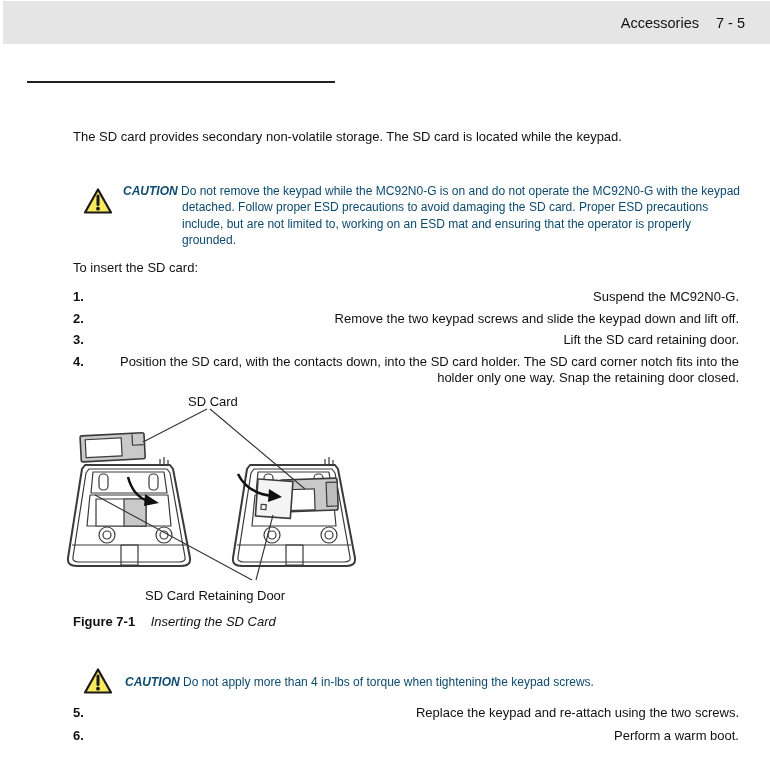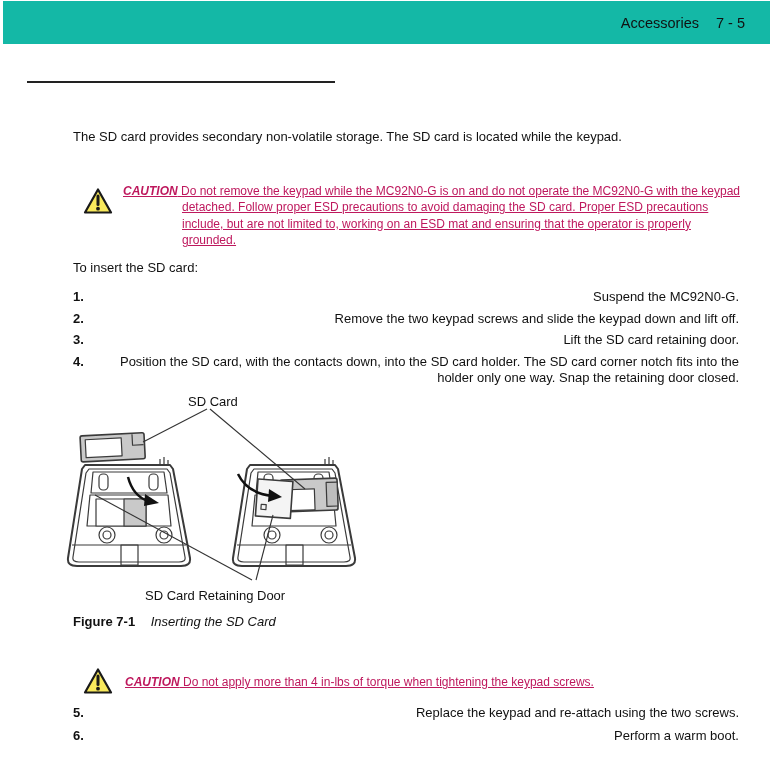--- a/index.html
+++ b/index.html
@@ -1,29 +1,29 @@
 <!DOCTYPE html>
 <html><head>
 <meta charset="utf-8">
 <style>
   html,body{margin:0;padding:0;background:#ffffff;}
   .page{position:relative;width:770px;height:768px;background:#ffffff;overflow:hidden;
         font-family:"Liberation Sans",sans-serif;color:#111;}
-  .header-bar{position:absolute;left:3px;top:1px;width:767px;height:43px;background:#14b8a6;
+  .header-bar{position:absolute;left:3px;top:1px;width:767px;height:43px;background:#e5e5e5;
         display:flex;align-items:center;justify-content:flex-end;padding-right:25px;box-sizing:border-box;}
   .header-bar span{font-size:14.5px;color:#111;}
   .header-bar .pgnum{margin-left:17px;}
   .rule{position:absolute;left:27px;top:81px;width:308px;height:2px;background:#222;}
   h1.title{position:absolute;left:27px;top:90px;margin:0;font-size:18.5px;font-weight:bold;
         letter-spacing:-0.3px;color:#000;}
   .intro{position:absolute;left:73px;top:129px;margin:0;font-size:13px;color:#111;}
   .caution-icon{position:absolute;}
   .caution-icon.c1{left:83px;top:187px;}
   .caution-icon.c2{left:83px;top:667px;}
-  .caution-text{position:absolute;font-size:12px;line-height:16.4px;color:#be185d;text-decoration:underline;}
+  .caution-text{position:absolute;font-size:12px;line-height:16.4px;color:#0c4a6e;}
   .caution-text.c1{left:123px;top:183px;width:620px;}
   .caution-text.c2{left:125px;top:674px;width:620px;}
   .caution-text p{margin:0;padding-left:59px;text-indent:-59px;}
   .clabel{font-weight:bold;font-style:italic;}
   .proc-intro{position:absolute;left:73px;top:260px;margin:0;font-size:13px;}
   .step{position:absolute;left:73px;width:666px;display:flex;font-size:13px;line-height:15.8px;}
   .step .num{flex:none;width:24px;font-weight:bold;}
   .step .stext{flex:1;text-align:right;}
   .s1{top:289px;} .s2{top:311px;} .s3{top:332px;} .s4{top:354px;}
   .s5{top:705px;} .s6{top:728px;}

